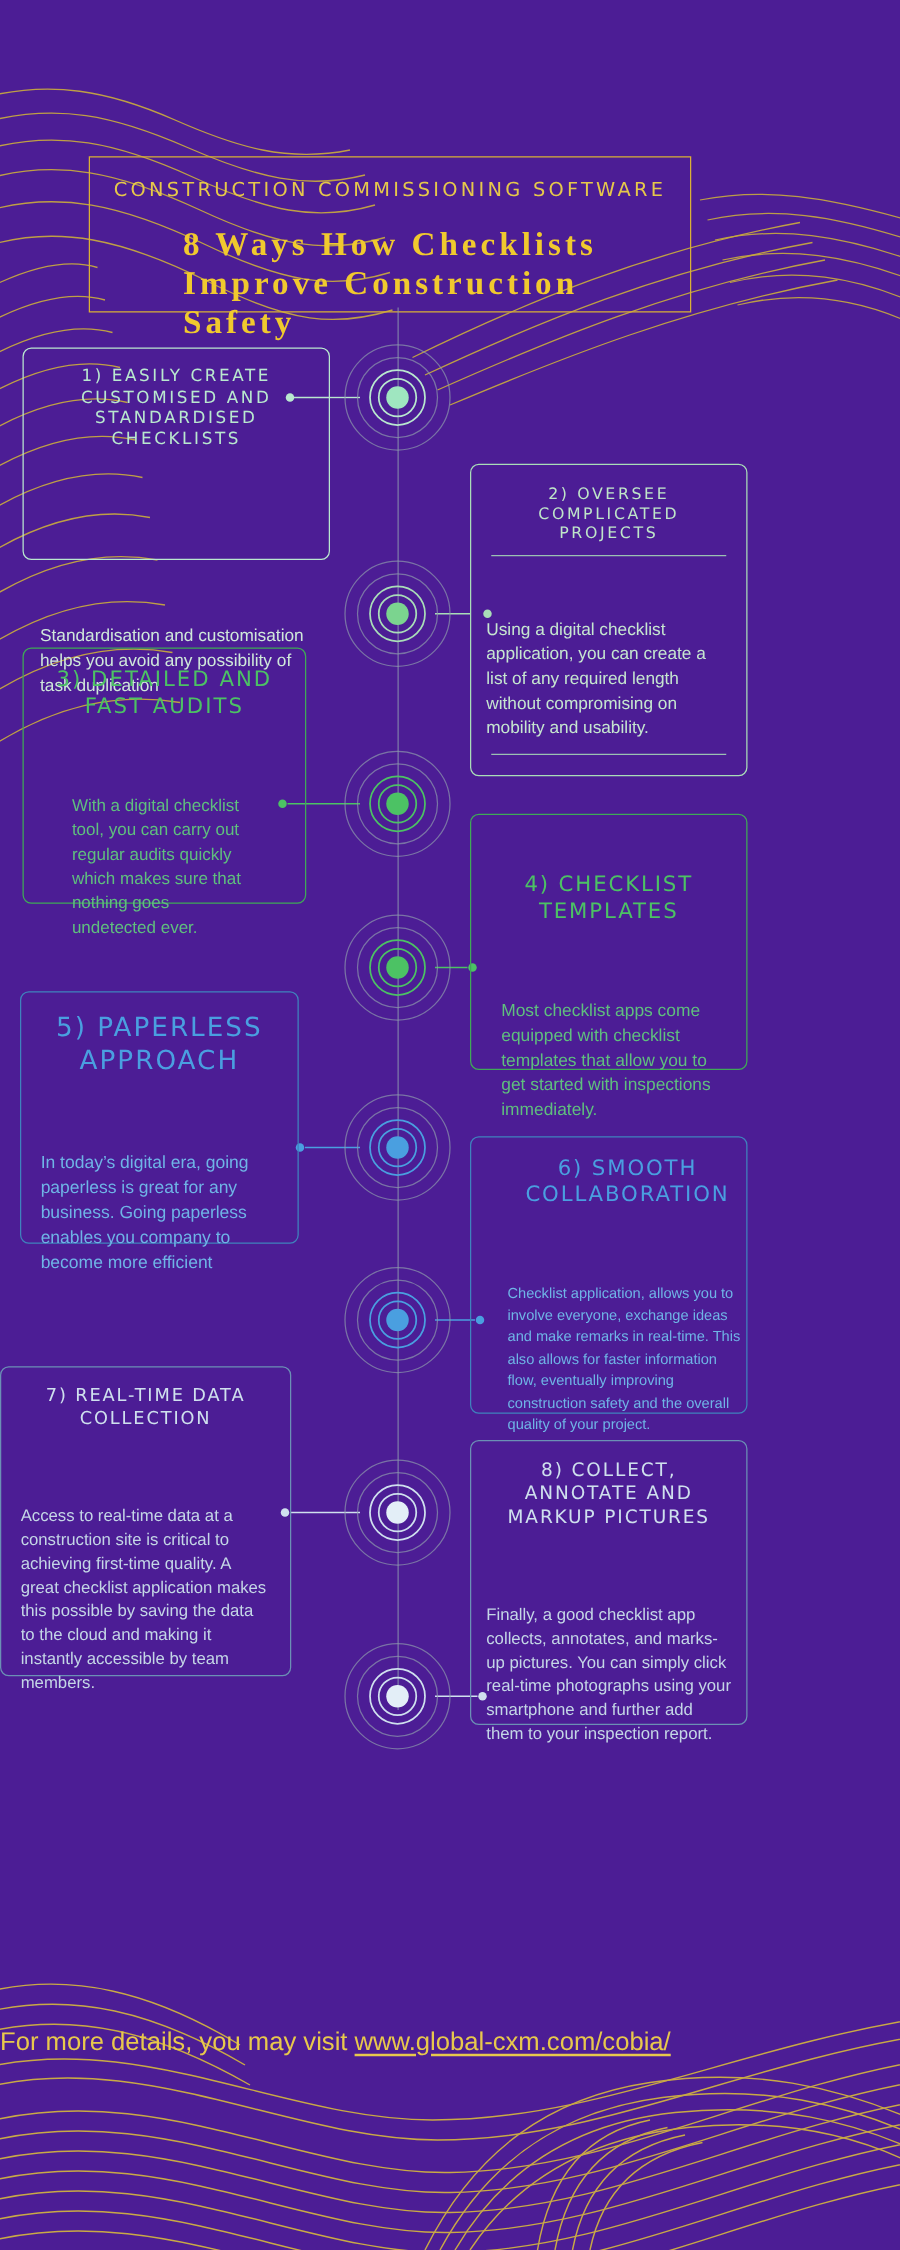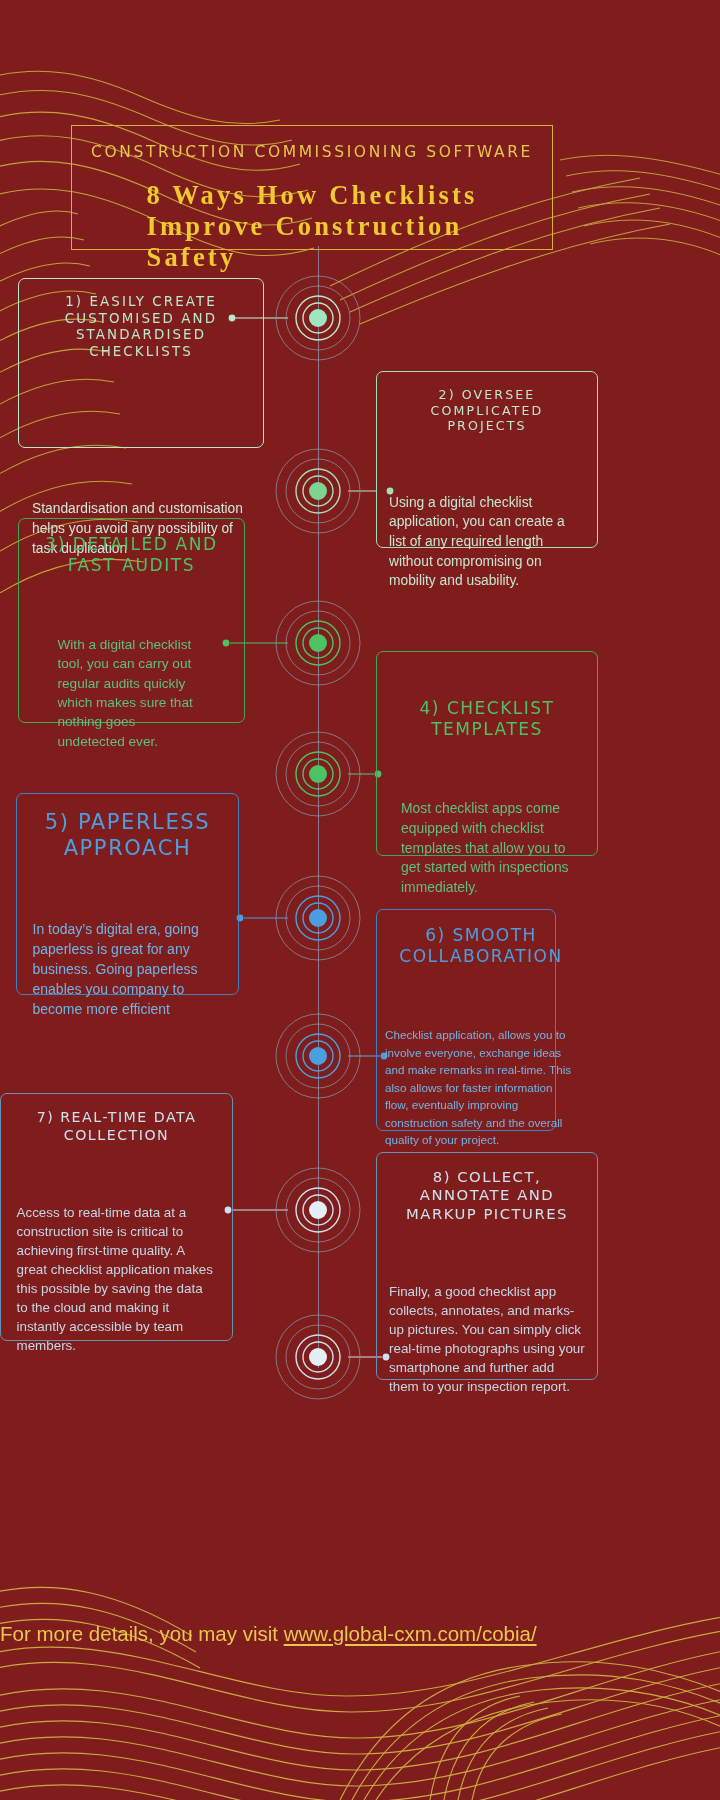--- a/index.html
+++ b/index.html
@@ -9,21 +9,21 @@
     height: 1800px;
     background: #2a3547;
     font-family: "Liberation Sans", sans-serif;
     overflow: hidden;
   }
 
   #root {
     position: relative;
     width: 720px;
     height: 1800px;
-    background: #7f1d1d;
+    background: #4c1d95;
     overflow: hidden;
   }
 
   .bg-svg {
     position: absolute;
     left: 0; top: 0;
     width: 720px;
     height: 1800px;
     pointer-events: none;
   }
@@ -345,21 +345,21 @@
     </svg>
   </div>
 
   <div class="card" style="left:18px; top:278px; width:246px; height:170px; border-color:#b9e8cf;gap:40px;">
     <div class="card-title" style="color:#b9e8cf; font-size:13.4px;">1) EASILY CREATE CUSTOMISED AND STANDARDISED CHECKLISTS</div>
     <div class="card-rule-top" style="width:212px; background:#b9e8cf;"></div>
     <div class="card-body" style="color:#cfe8da; font-size:13.8px; width:218px;">Standardisation and customisation helps you avoid any possibility of task duplication</div>
     <div class="card-rule-bot" style="width:212px; background:#b9e8cf;"></div>
   </div>
 
-  <div class="card" style="left:376px; top:371px; width:222px; height:177px; border-color:#a9ddb8;">
+  <div class="card" style="left:376px; top:371px; width:222px; height:250px; border-color:#a9ddb8;">
     <div class="card-title" style="color:#bfe6c9; font-size:12.6px;">2) OVERSEE COMPLICATED PROJECTS</div>
     <div class="card-rule-top" style="width:188px; background:#a9ddb8;"></div>
     <div class="card-body" style="color:#c6e6d0; font-size:13.8px; width:196px;">Using a digital checklist application, you can create a list of any required length without compromising on mobility and usability.</div>
     <div class="card-rule-bot" style="width:188px; background:#a9ddb8;"></div>
   </div>
 
   <div class="card" style="left:18px; top:518px; width:227px; height:205px; border-color:#3fa957;">
     <div class="card-title" style="color:#4cc264; font-size:17px; letter-spacing:1.6px;">3) DETAILED AND FAST AUDITS</div>
     <div class="card-rule-top" style="width:148px; background:#4cc264;"></div>
     <div class="card-body" style="color:#5fbf7e; font-size:13.6px; width:148px;">With a digital checklist tool, you can carry out regular audits quickly which makes sure that nothing goes undetected ever.</div>
@@ -373,21 +373,21 @@
     <div class="card-rule-bot" style="width:172px; background:#4cc264;"></div>
   </div>
 
   <div class="card" style="left:16px; top:793px; width:223px; height:202px; border-color:#3f82bd;">
     <div class="card-title" style="color:#4a9fe0; font-size:21px; letter-spacing:1.6px;">5) PAPERLESS APPROACH</div>
     <div class="card-rule-top" style="width:170px; background:#4a9fe0;"></div>
     <div class="card-body" style="color:#6fb4e6; font-size:14px; width:190px;">In today’s digital era, going paperless is great for any business. Going paperless enables you company to become more efficient</div>
     <div class="card-rule-bot" style="width:170px; background:#4a9fe0;"></div>
   </div>
 
-  <div class="card" style="left:376px; top:909px; width:180px; height:222px; border-color:#3f82bd;padding-left:46px;">
+  <div class="card" style="left:376px; top:909px; width:222px; height:222px; border-color:#3f82bd;padding-left:46px;">
     <div class="card-title" style="color:#4a9fe0; font-size:17px; letter-spacing:1.5px;">6) SMOOTH COLLABORATION</div>
     <div class="card-rule-top" style="width:186px; background:#4a9fe0;"></div>
     <div class="card-body" style="color:#6fb4e6; font-size:11.7px; width:192px; line-height:1.5;">Checklist application, allows you to involve everyone, exchange ideas and make remarks in real-time. This also allows for faster information flow, eventually improving construction safety and the overall quality of your project.</div>
     <div class="card-rule-bot" style="width:186px; background:#4a9fe0;"></div>
   </div>
 
   <div class="card" style="left:0; top:1093px; width:233px; height:248px; border-color:#6b90b5;">
     <div class="card-title" style="color:#cfe0ee; font-size:14.2px; letter-spacing:1.5px;">7) REAL-TIME DATA COLLECTION</div>
     <div class="card-rule-top" style="width:178px; background:#9fb8cf;"></div>
     <div class="card-body" style="color:#c4d6e6; font-size:13.4px; width:200px;">Access to real-time data at a construction site is critical to achieving first-time quality. A great checklist application makes this possible by saving the data to the cloud and making it instantly accessible by team members.</div>

